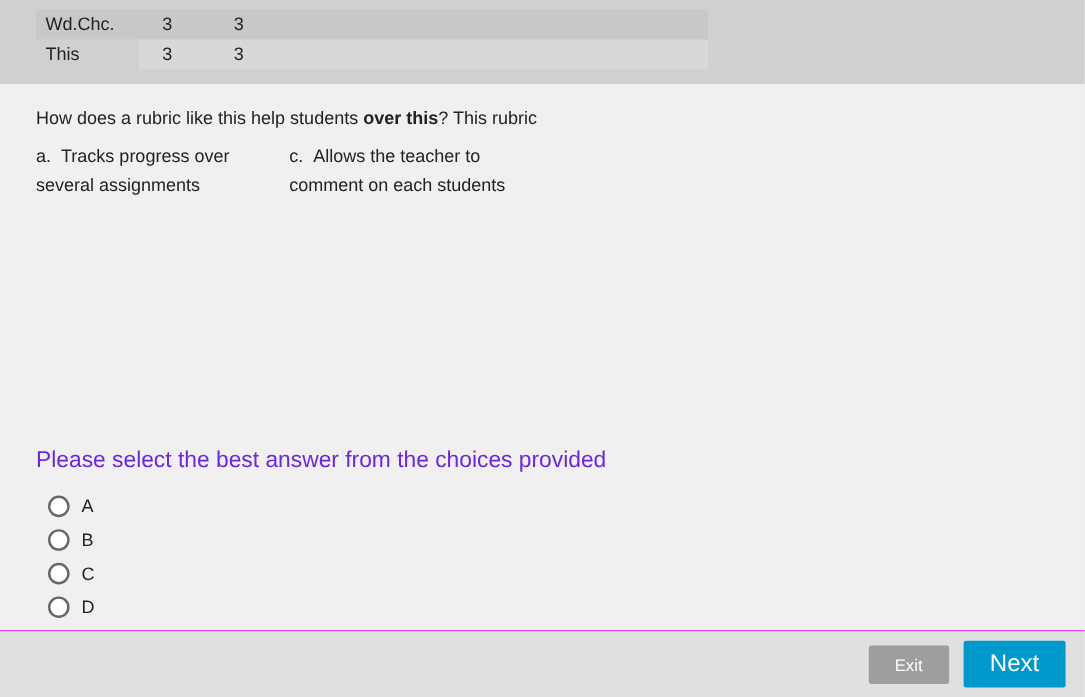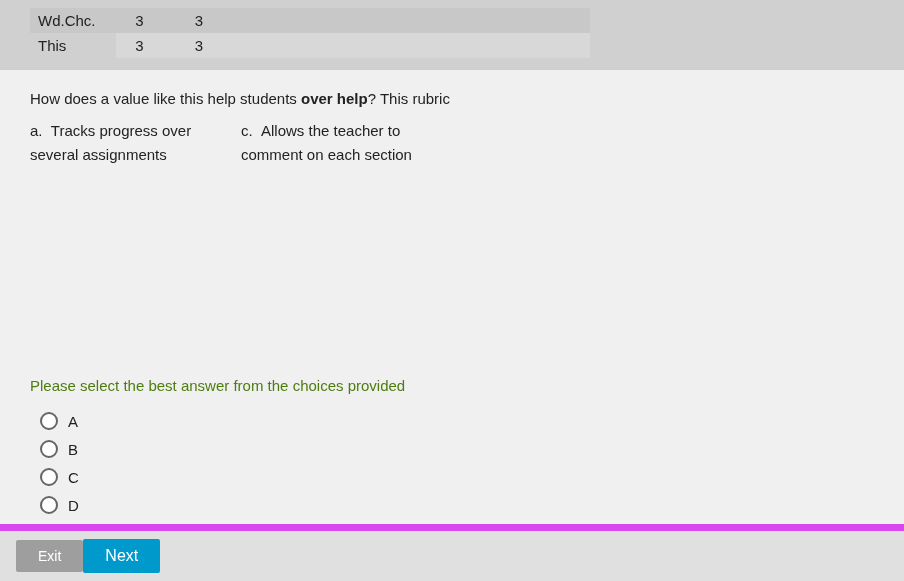--- a/index.html
+++ b/index.html
@@ -106,22 +106,22 @@
     }
 
     
     .instruction-section {
       padding: 18px 30px 10px 30px;
       background: #f0f0f0;
       border-top: none;
     }
 
     .instruction-text {
-      font-size: 15px;
-      color: #4d7c0f;
+      font-size: 19px;
+      color: #6d28d9;
       margin-bottom: 18px;
     }
 
     
     .radio-options {
       display: flex;
       flex-direction: column;
       gap: 10px;
       padding-left: 10px;
     }
@@ -144,44 +144,44 @@
     }
 
     .radio-label {
       font-size: 15px;
       color: #222;
     }
 
     
     .bottom-bar {
       display: flex;
-      justify-content: flex-start;
+      justify-content: flex-end;
       align-items: center;
       padding: 8px 16px;
       background: #e0e0e0;
-      border-top: 7px solid #d946ef;
-      gap: 0;
+      border-top: 1px solid #d946ef;
+      gap: 12px;
     }
 
     .btn-exit {
       background: #9e9e9e;
       color: white;
       border: none;
       padding: 8px 22px;
       font-size: 14px;
       cursor: pointer;
       border-radius: 2px;
     }
 
     .btn-next {
       background: #0099cc;
       color: white;
       border: none;
       padding: 8px 22px;
-      font-size: 16px;
+      font-size: 20px;
       cursor: pointer;
       border-radius: 2px;
     }
   </style>
 </head>
 <body>
 
 <div class="main-container">
 
   <div class="table-section">
@@ -202,28 +202,28 @@
         <td class="col-wide"></td>
         <td class="col-wide"></td>
         <td class="col-wide"></td>
       </tr>
     </tbody>
       </table>
   </div>
 
   <div class="question-section">
     <div class="question-text">
-      <span>How does a value like this help students </span><span class="bold">over help</span><span>?  This rubric</span>
+      <span>How does a rubric like this help students </span><span class="bold">over this</span><span>?  This rubric</span>
     </div>
     <div class="answers-grid">
       <div class="answer-item">
         <span class="answer-label">a.&nbsp;&nbsp;</span><span>Tracks progress over several assignments</span>
       </div>
       <div class="answer-item">
-        <span class="answer-label">c.&nbsp;&nbsp;</span><span>Allows the teacher to comment on each section</span>
+        <span class="answer-label">c.&nbsp;&nbsp;</span><span>Allows the teacher to comment on each students</span>
       </div>
     </div>
   </div>
 
   <div class="instruction-section">
     <p class="instruction-text">Please select the best answer from the choices provided</p>
 
     <div class="radio-options">
       <label class="radio-option">
         <span class="radio-circle"></span>

